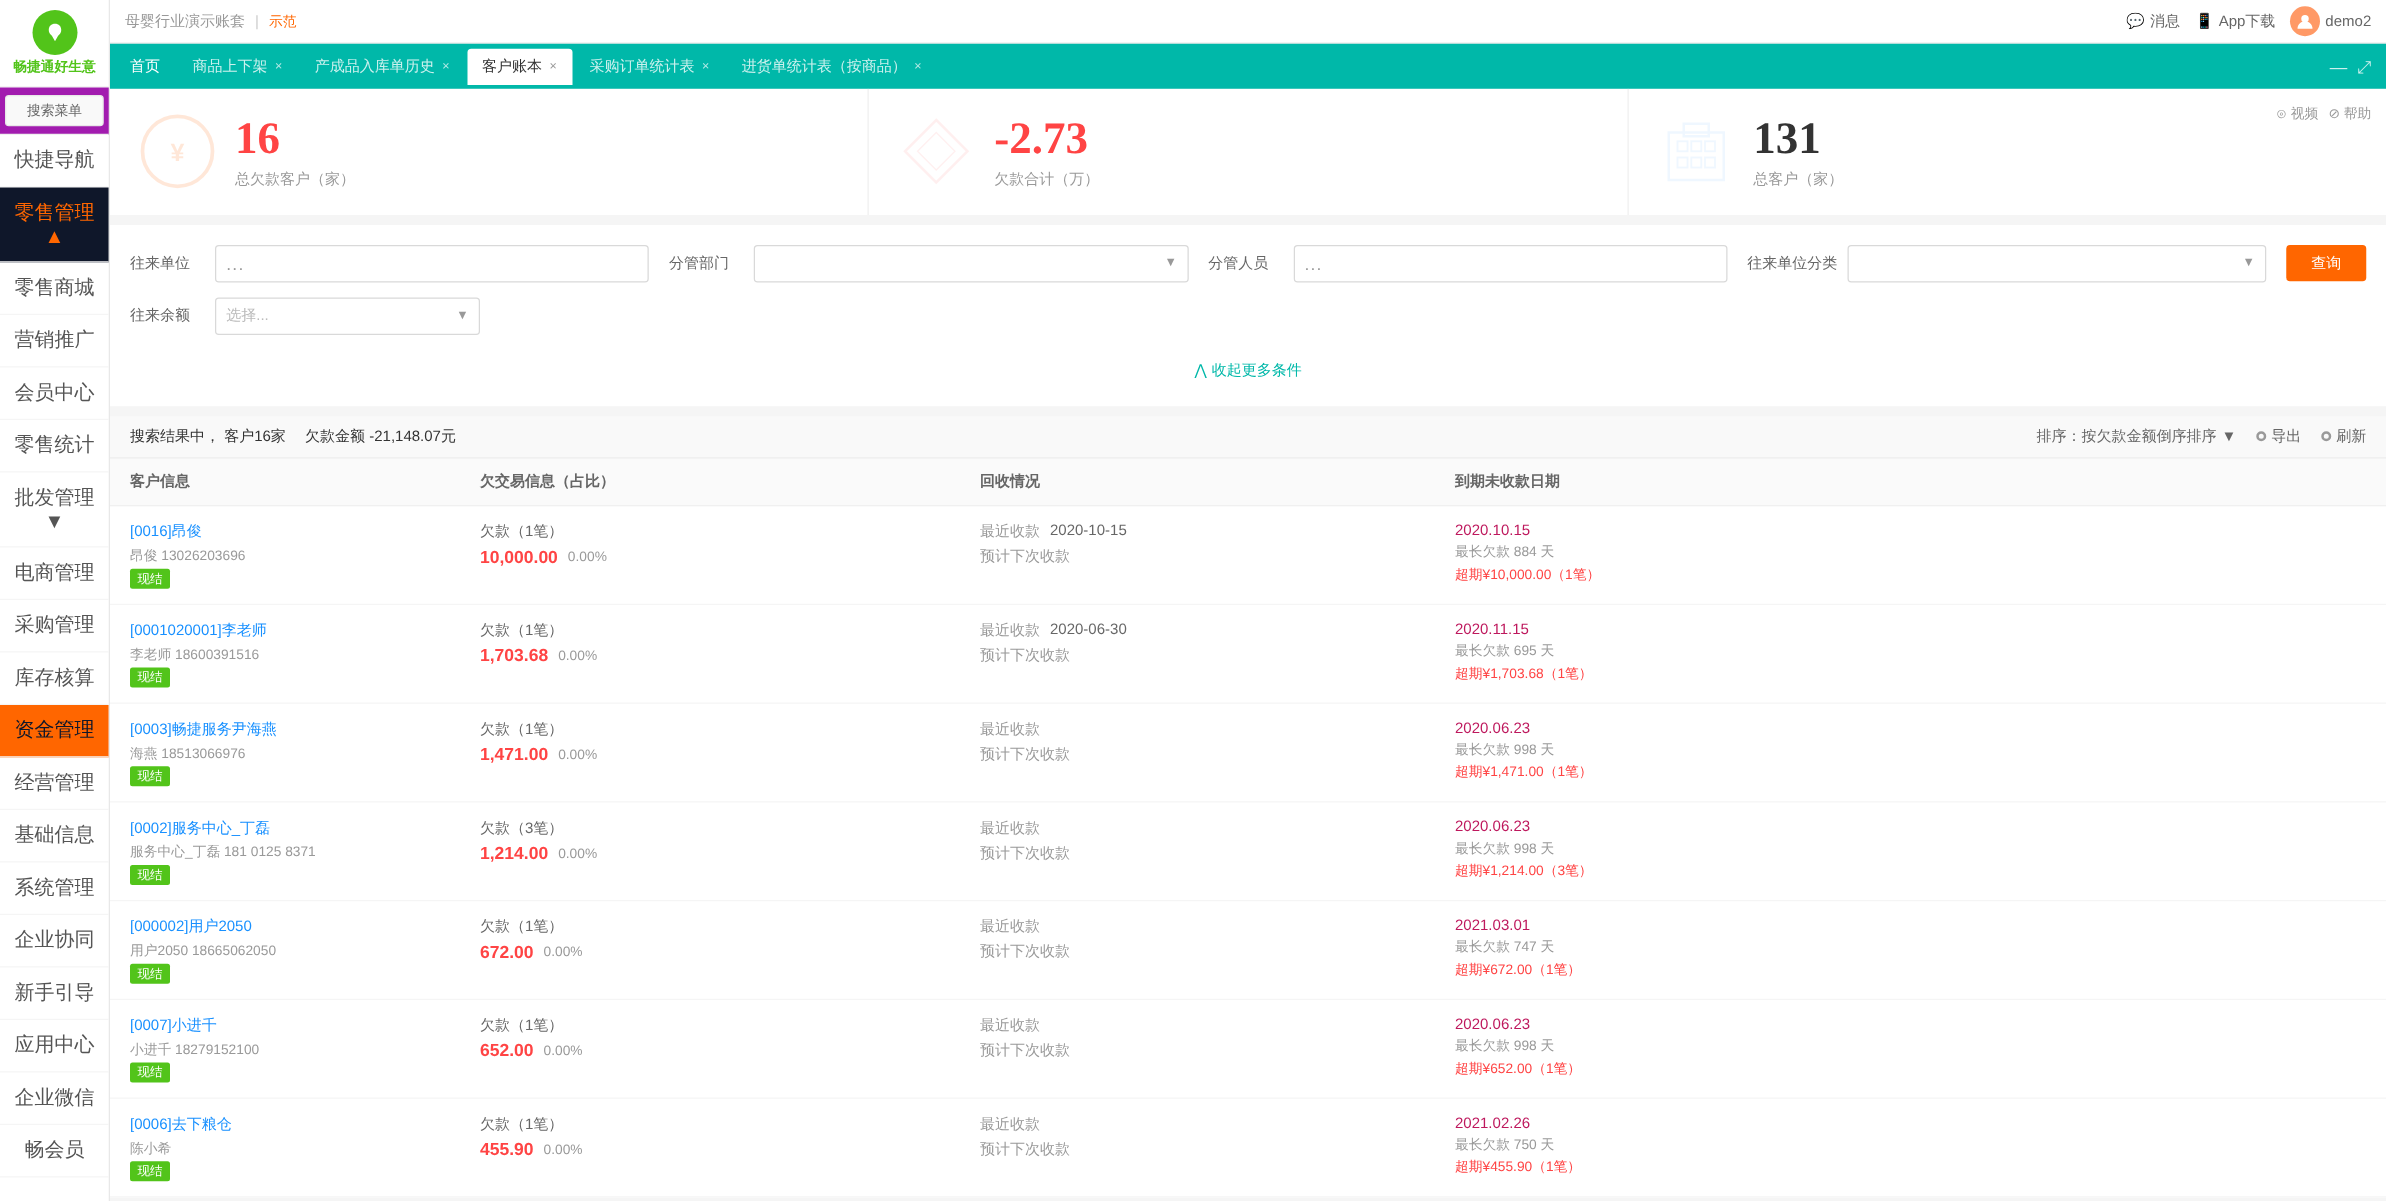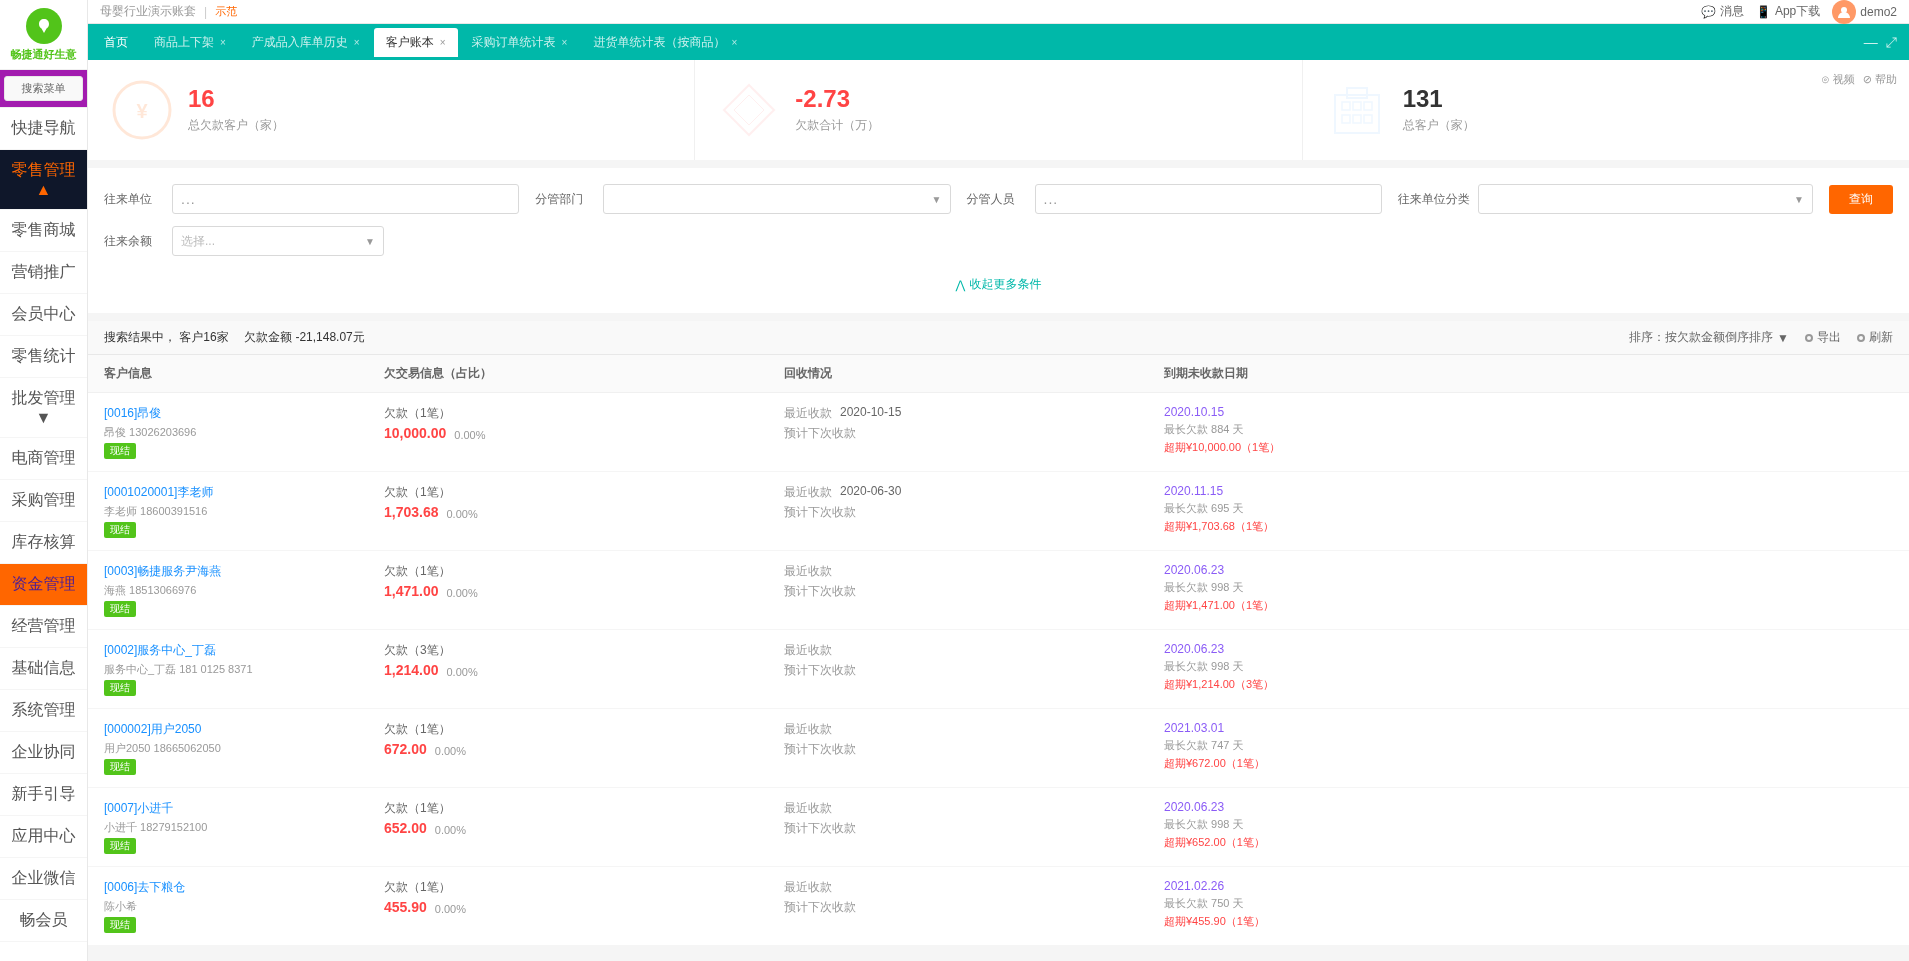--- a/index.html
+++ b/index.html
@@ -10,26 +10,26 @@
     .sidebar { width: 88px; background: #fff; display: flex; flex-direction: column; border-right: 1px solid #e8e8e8; flex-shrink: 0; }
     .main-content { flex: 1; display: flex; flex-direction: column; overflow: hidden; }
     
     
     .sidebar-logo { padding: 8px 4px; border-bottom: 1px solid #f0f0f0; text-align: center; }
     .sidebar-logo-text { font-size: 11px; color: #52c41a; font-weight: bold; line-height: 1.2; }
     .sidebar-search { padding: 6px 4px; background: #a21caf; border-bottom: 1px solid #f0f0f0; }
     .sidebar-search-btn { width: 100%; padding: 4px; background: #f9f9f9; border: 1px solid #e8e8e8; border-radius: 3px; text-align: center; font-size: 11px; color: #666; cursor: pointer; }
     .sidebar-nav { flex: 1; overflow-y: auto; }
     .sidebar-nav-item { padding: 10px 4px; text-align: center; cursor: pointer; font-size: 16px; color: #555; border-bottom: 1px solid #f5f5f5; }
-    .sidebar-nav-item.active { background: #ff6600; color: #4c1d95; }
+    .sidebar-nav-item.active { background: #ff6600; color: #0f172a; }
     .sidebar-nav-item.has-arrow { display: flex; align-items: center; justify-content: center; gap: 2px; }
     .sidebar-nav-item.active-parent { color: #ff6600; background: #0f172a; }
     
     
-    .top-header { height: 24px; background: #fff; display: flex; align-items: center; justify-content: space-between; padding: 0 12px; border-bottom: 1px solid #e8e8e8; }
+    .top-header { height: 35px; background: #fff; display: flex; align-items: center; justify-content: space-between; padding: 0 12px; border-bottom: 1px solid #e8e8e8; }
     .top-header-left { display: flex; align-items: center; gap: 8px; font-size: 12px; color: #666; }
     .top-header-right { display: flex; align-items: center; gap: 12px; font-size: 12px; color: #666; }
     .header-icon-btn { display: flex; align-items: center; gap: 4px; cursor: pointer; color: #666; }
     .avatar-circle { width: 24px; height: 24px; border-radius: 50%; background: #ff9966; display: flex; align-items: center; justify-content: center; color: #fff; font-size: 10px; }
     
     
     .tabs-bar { height: 36px; background: #00b8a9; display: flex; align-items: center; padding: 0 4px; gap: 2px; position: relative; }
     .tab-item { padding: 6px 12px; font-size: 12px; color: rgba(255,255,255,0.8); cursor: pointer; border-radius: 3px 3px 0 0; display: flex; align-items: center; gap: 4px; white-space: nowrap; }
     .tab-item.active { background: #fff; color: #333; border-radius: 3px 3px 0 0; }
     .tab-item.home { color: #fff; }
@@ -41,21 +41,21 @@
     
     .page-content { flex: 1; overflow-y: auto; background: #f5f5f5; }
     
     
     .stats-row { display: flex; background: #fff; margin-bottom: 8px; }
     .stat-card { flex: 1; padding: 20px 24px; display: flex; align-items: center; gap: 16px; border-right: 1px solid #f0f0f0; position: relative; }
     .stat-card:last-child { border-right: none; }
     .stat-icon { width: 60px; height: 60px; opacity: 0.15; display: flex; align-items: center; justify-content: center; }
     .stat-icon svg { width: 60px; height: 60px; }
     .stat-info { display: flex; flex-direction: column; }
-    .stat-number { font-size: 24px; font-weight: bold; line-height: 1.1; }
+    .stat-number { font-size: 36px; font-weight: bold; line-height: 1.1; font-family: Liberation Serif, serif; }
     .stat-number.red { color: #ff4444; }
     .stat-number.dark { color: #333; font-weight: bold; }
     .stat-label { font-size: 12px; color: #999; margin-top: 4px; }
     .stat-card-actions { position: absolute; top: 12px; right: 12px; display: flex; gap: 8px; font-size: 11px; color: #999; }
     
     
     .filter-area { background: #fff; padding: 16px; margin-bottom: 8px; }
     .filter-row { display: flex; gap: 16px; margin-bottom: 12px; align-items: center; }
     .filter-item { display: flex; align-items: center; gap: 8px; flex: 1; }
     .filter-label { font-size: 12px; color: #666; white-space: nowrap; min-width: 60px; }
@@ -90,21 +90,21 @@
     .customer-tag { display: inline-block; background: #52c41a; color: #fff; font-size: 10px; padding: 1px 6px; border-radius: 2px; }
     
     .debt-count { font-size: 12px; color: #666; margin-bottom: 3px; }
     .debt-amount { font-size: 14px; color: #ff4444; font-weight: bold; margin-bottom: 3px; }
     .debt-percent { font-size: 11px; color: #999; }
     
     .collect-latest { font-size: 12px; color: #666; margin-bottom: 3px; display: flex; gap: 8px; }
     .collect-label { color: #999; }
     .collect-next { font-size: 12px; color: #999; }
     
-    .date-main { font-size: 12px; color: #8b5cf6; margin-bottom: 3px; }
+    .date-main { font-size: 12px; color: #be185d; margin-bottom: 3px; }
     .date-overdue { font-size: 11px; color: #999; margin-bottom: 3px; }
     .date-overdue-amount { font-size: 11px; color: #ff4444; }
     .overdue-link { color: #ff4444; cursor: pointer; }
     
     .inline-flex { display: flex; align-items: center; gap: 8px; }
     
     
     .page-content::-webkit-scrollbar { width: 4px; }
     .page-content::-webkit-scrollbar-track { background: #f1f1f1; }
     .page-content::-webkit-scrollbar-thumb { background: #ccc; border-radius: 2px; }

